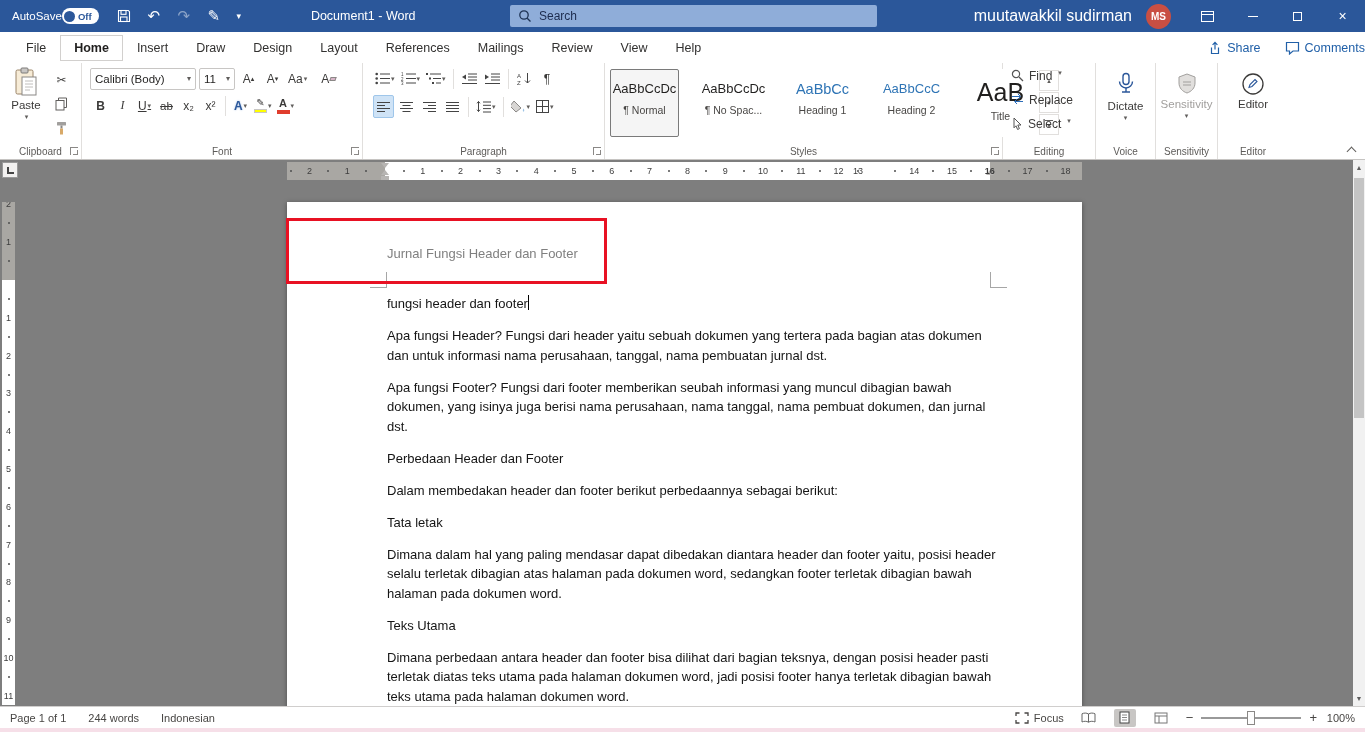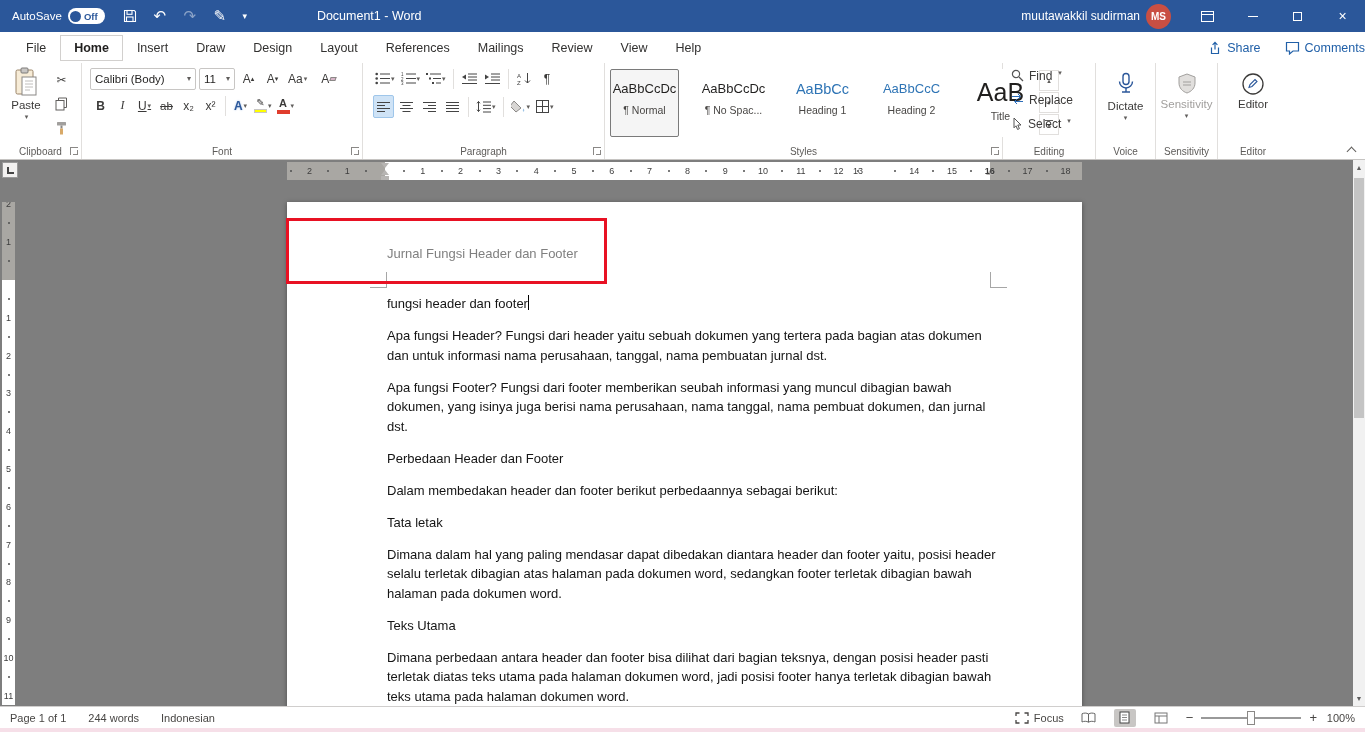--- a/index.html
+++ b/index.html
@@ -8,35 +8,35 @@
     --canvas:#7e7e7e; --ribbon-line:#d2d0ce; --txt:#3b3a39;
   }
   *{box-sizing:border-box;margin:0;padding:0}
   html,body{width:1365px;height:732px;overflow:hidden}
   body{font-family:"Liberation Sans",sans-serif;font-size:12px;color:var(--txt)}
   .screen{position:relative;width:1365px;height:732px;background:#fff;overflow:hidden}
 
   
   .titlebar{position:absolute;left:0;top:0;width:100%;height:32px;background:var(--titlebar);
     display:flex;align-items:center;color:#fff}
-  .autosave{display:flex;align-items:center;gap:6px;padding-left:12px;font-size:11.5px}
+  .autosave{display:flex;align-items:center;padding-left:12px;font-size:11.5px}
   .pill{width:37px;height:16px;border-radius:9px;background:#fff;display:flex;align-items:center;gap:3px;padding:0 4px 0 2px}
   .knob{width:11px;height:11px;border-radius:50%;background:var(--titlebar)}
   .pill-label{font-size:9.5px;color:var(--titlebar);font-weight:bold}
   .qat{display:flex;align-items:center;margin-left:10px}
   .qat-btn{width:30px;height:32px;display:flex;align-items:center;justify-content:center;font-size:15px;color:#fff}
   .qat-btn.dim{opacity:.45}
   .qat-btn.small{width:20px;font-size:9px}
   .doc-title{margin-left:62px;font-size:12.5px;white-space:nowrap}
   .searchbox{position:absolute;left:510px;top:5px;width:367px;height:22px;background:#8fadd9;border-radius:2px;
     display:flex;align-items:center;padding-left:8px;gap:7px}
   .searchbox input{border:none;background:transparent;outline:none;font-size:12px;color:#15233f;width:300px;font-family:"Liberation Sans",sans-serif}
   .searchbox input::placeholder{color:#1d2c4e;opacity:1}
   .tb-right{margin-left:auto;display:flex;align-items:center;height:100%}
-  .user-name{font-size:12px;margin-right:6px;white-space:nowrap}
+  .user-name{font-size:16px;margin-right:14px;white-space:nowrap}
   .avatar{width:25px;height:25px;border-radius:50%;background:var(--avatar-red);display:flex;align-items:center;justify-content:center;
     font-size:10px;font-weight:bold;margin-right:14px}
   .winbtn{width:45px;height:32px;display:flex;align-items:center;justify-content:center;font-size:14px}
   .ic-min{width:10px;height:1px;background:#fff;display:block}
   .ic-max{width:9px;height:9px;border:1px solid #fff;display:block}
   .ic-ribbonopt{width:13px;height:11px;border:1px solid #fff;display:block;position:relative}
   .ic-ribbonopt::after{content:"";position:absolute;left:0;top:2px;width:100%;height:1px;background:#fff}
 
   
   .tabrow{position:absolute;left:0;top:32px;width:100%;height:31px;background:#fff;display:flex;align-items:center;padding-left:12px}
@@ -183,20 +183,27 @@
           <span>↷</span>
         </span>
       <span class="qat-btn">
           <span>✎</span>
         </span>
       <span class="qat-btn small">
           <span>▾</span>
         </span>
     </div>
     <span class="doc-title">Document1  -  Word</span>
+    <div class="searchbox">
+      <svg width="14" height="14" viewBox="0 0 14 14">
+          <circle cx="6" cy="6" r="4.2" fill="none" stroke="#1d3254" stroke-width="1.3"></circle>
+          <path d="M9.2 9.2l3.3 3.3" stroke="#1d3254" stroke-width="1.3"></path>
+        </svg>
+      <input placeholder="Search" style="">
+    </div>
     <div class="tb-right">
       <span class="user-name">muutawakkil sudirman</span>
       <span class="avatar">
           <span>MS</span>
         </span>
       <span class="winbtn">
           <span class="ic-ribbonopt"></span>
         </span>
       <span class="winbtn">
           <span class="ic-min"></span>

